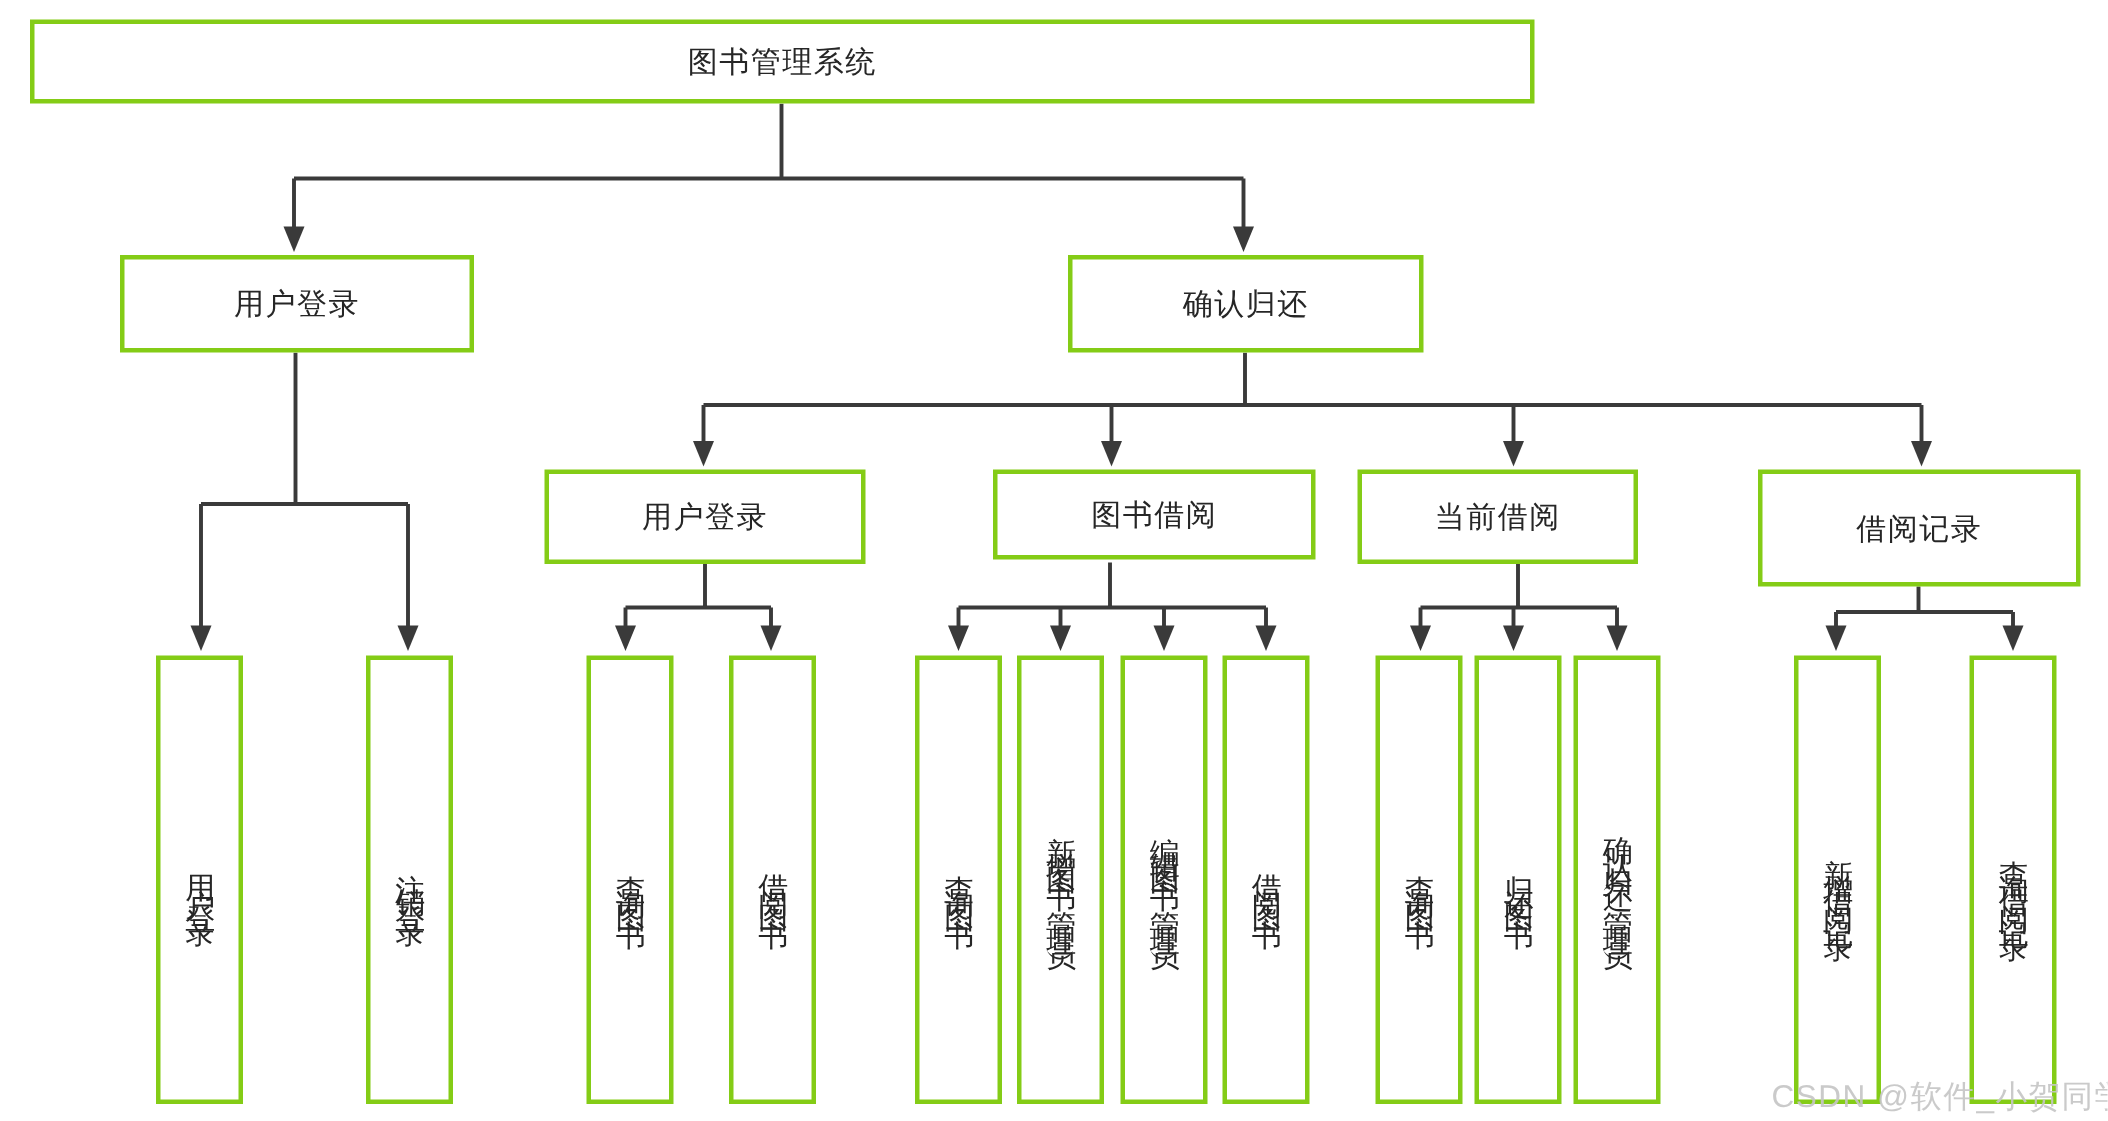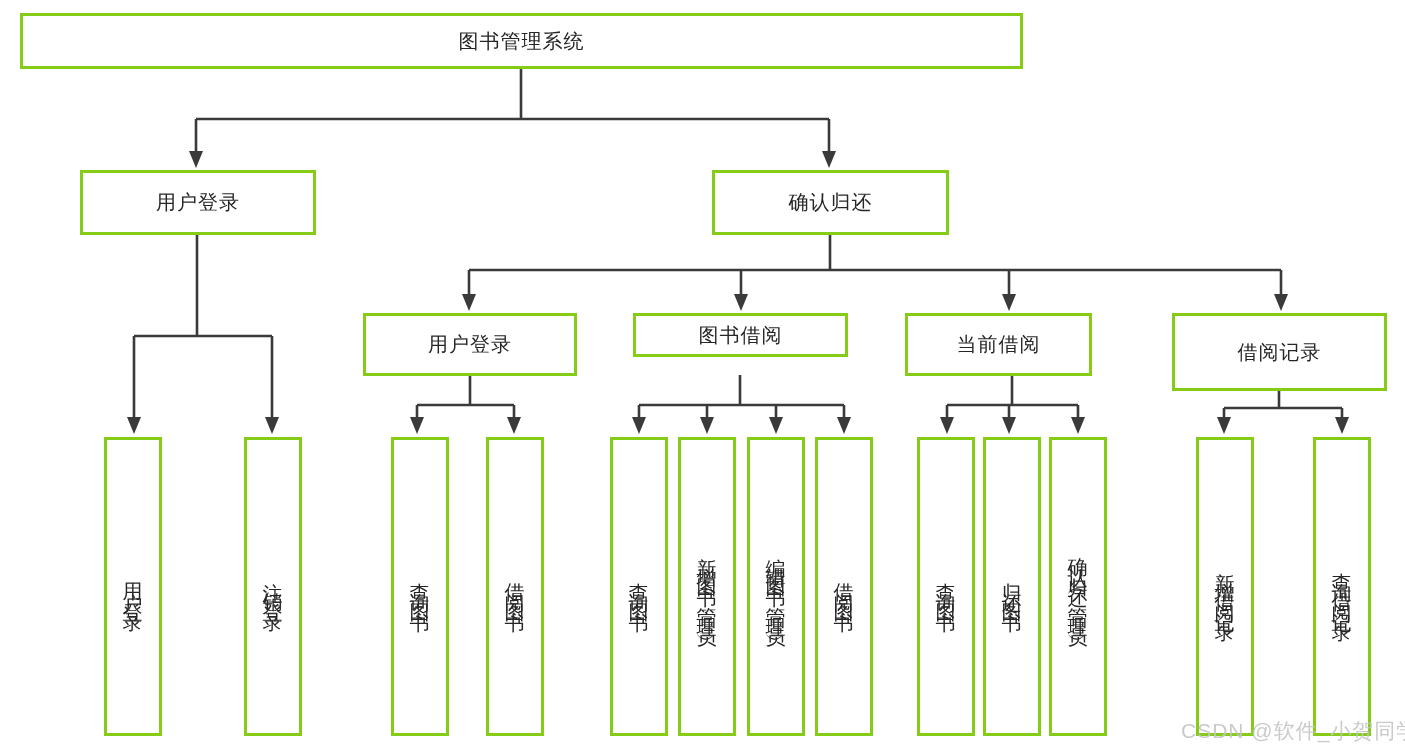--- a/index.html
+++ b/index.html
@@ -39,21 +39,21 @@
     white-space: normal;
     line-height: 1;
   }
   
   .n-root { left: 20px;  top: 13px;  width: 1003px; height: 56px; }
   
   .n-l2-0 { left: 80px;  top: 170px; width: 236px; height: 65px; }
   .n-l2-1 { left: 712px; top: 170px; width: 237px; height: 65px; }
   
   .n-l3-0 { left: 363px;  top: 313px; width: 214px; height: 63px; }
-  .n-l3-1 { left: 633px;  top: 313px; width: 215px; height: 44px; }
+  .n-l3-1 { left: 662px;  top: 313px; width: 215px; height: 60px; }
   .n-l3-2 { left: 905px;  top: 313px; width: 187px; height: 63px; }
   .n-l3-3 { left: 1172px; top: 313px; width: 215px; height: 78px; }
   
   .leaf { top: 437px; height: 299px; width: 58px; }
   .n-lf-0  { left: 104px; }
   .n-lf-1  { left: 244px; }
   .n-lf-2  { left: 391px; }
   .n-lf-3  { left: 486px; }
   .n-lf-4  { left: 610px; }
   .n-lf-5  { left: 678px; }

